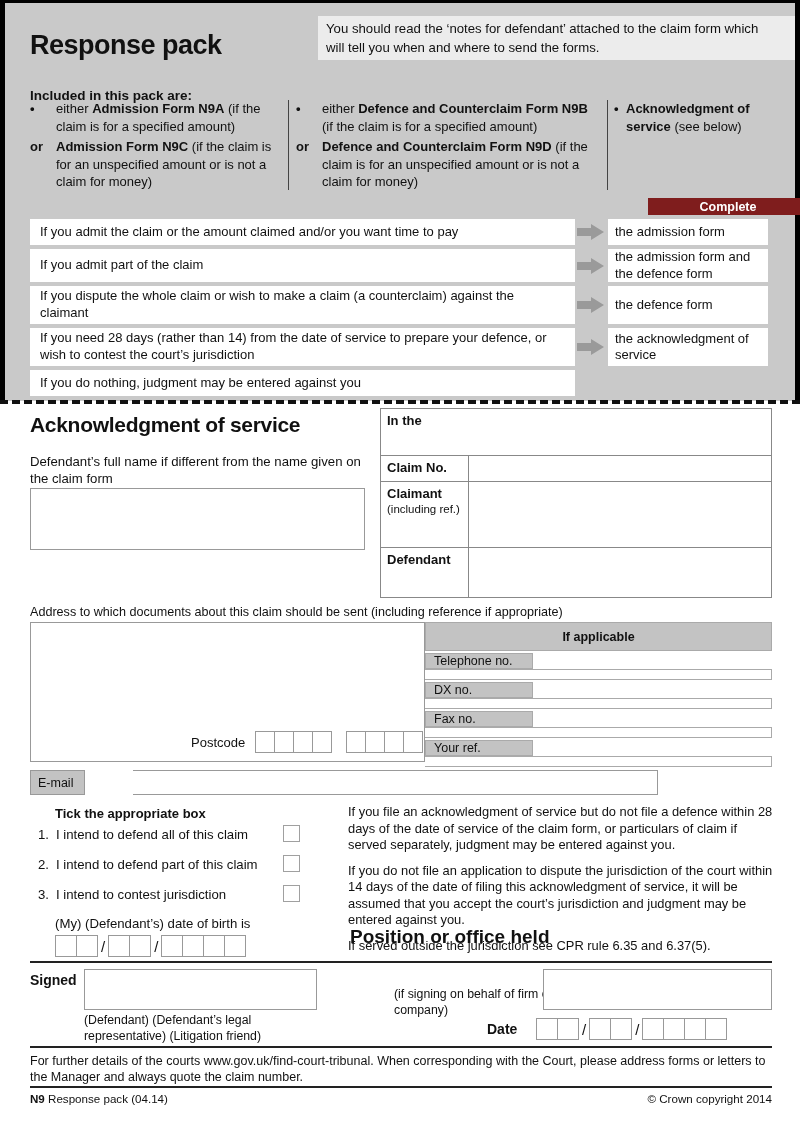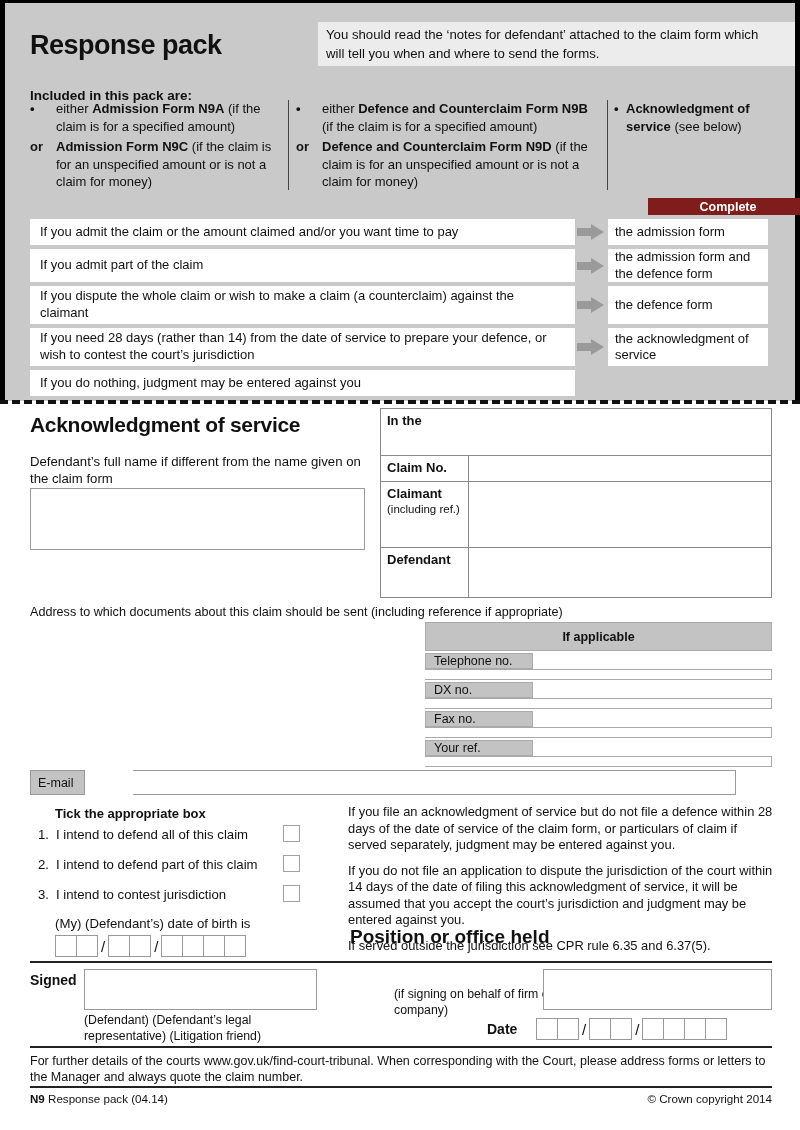--- a/index.html
+++ b/index.html
@@ -14,21 +14,21 @@
     position:absolute; top:0; left:0; width:800px; height:401px;
     background:#c9c9c9; border-left:5px solid #000; border-top:3px solid #000;
     border-right:5px solid #000;
   }
   .dashed-divider {
     position:absolute; top:400px; left:0; width:800px; height:0;
     border-top:4px dashed #111;
   }
   .page-title { position:absolute; top:30px; left:30px; font-size:27px; font-weight:bold; letter-spacing:-0.5px; }
   .note-box {
-    position:absolute; top:22px; left:318px; width:477px; height:44px;
+    position:absolute; top:16px; left:318px; width:477px; height:44px;
     background:#ececec; font-size:13.2px; line-height:1.45; padding:3px 20px 3px 8px;
   }
   .included-heading { position:absolute; top:88px; left:30px; font-size:13.5px; font-weight:bold; }
   .pack-col { position:absolute; top:100px; font-size:13px; line-height:1.35; }
   .pack-col.c1 { left:30px; width:252px; }
   .pack-col.c2 { left:296px; width:306px; }
   .pack-col.c3 { left:614px; width:178px; }
   .col-divider { position:absolute; top:100px; width:1px; height:90px; background:#444; }
   .col-divider.d1 { left:288px; }
   .col-divider.d2 { left:607px; }
@@ -85,21 +85,21 @@
 
   .ifapp { position:absolute; top:622px; left:425px; width:347px; }
   .ifapp-header {
     height:29px; background:#c3c3c3; border:1px solid #aaa; font-weight:bold; font-size:12.5px;
     display:flex; align-items:center; justify-content:center; margin-bottom:2px;
   }
   .ifapp-row { display:flex; height:27px; margin-bottom:2px;flex-direction:column; }
   .ifapp-label { flex:none; width:108px; background:#c3c3c3; border:1px solid #aaa; font-size:12.5px; display:flex; align-items:center; padding-left:8px; }
   .ifapp-value { flex:1; background:#fff; border:1px solid #aaa; border-left:none; }
 
-  .email-row { position:absolute; top:770px; left:30px; width:706px; height:25px; display:flex;gap:48px; }
+  .email-row { position:absolute; top:770px; left:30px; width:628px; height:25px; display:flex;gap:48px; }
   .email-label { flex:none; width:55px; background:#c3c3c3; border:1px solid #999; font-size:12.5px; display:flex; align-items:center; padding-left:7px; }
   .email-field { flex:1; background:#fff; border:1px solid #999; border-left:none; }
 
   .tick-heading { position:absolute; top:806px; left:55px; font-size:13px; font-weight:bold; }
   .tick-opt { position:absolute; left:38px; width:240px; display:flex; font-size:13.2px; }
   .tick-opt .num { flex:none; width:18px; }
   .o1 { top:827px; } .o2 { top:857px; } .o3 { top:887px; }
   .checkbox { position:absolute; left:283px; width:17px; height:17px; border:1.5px solid #a0a0a0; background:#fff; }
   .cb1 { top:825px; } .cb2 { top:855px; } .cb3 { top:885px; }
   .dob-label { position:absolute; top:916px; left:55px; font-size:13.2px; }
@@ -236,20 +236,38 @@
       <div class="court-value"></div>
     </div>
     <div class="court-row cr4">
       <div class="court-label"><b>Defendant</b></div>
       <div class="court-value"></div>
     </div>
   </div>
 
   <div class="address-label">Address to which documents about this claim should be sent (including reference if appropriate)</div>
 
+  <div class="address-box">
+    <div class="postcode-row">
+      <span class="postcode-label">Postcode</span>
+      <span class="cellstrip">
+        <span class="cell first"></span>
+          <span class="cell"></span>
+          <span class="cell"></span>
+          <span class="cell"></span>
+      </span>
+      <span class="strip-gap"></span>
+      <span class="cellstrip">
+        <span class="cell first"></span>
+          <span class="cell"></span>
+          <span class="cell"></span>
+          <span class="cell"></span>
+      </span>
+    </div>
+  </div>
 
   <div class="ifapp">
     <div class="ifapp-header">If applicable</div>
     <div class="ifapp-row">
       <div class="ifapp-label">Telephone no.</div>
       <div class="ifapp-value"></div>
     </div>
     <div class="ifapp-row">
       <div class="ifapp-label">DX no.</div>
       <div class="ifapp-value"></div>

